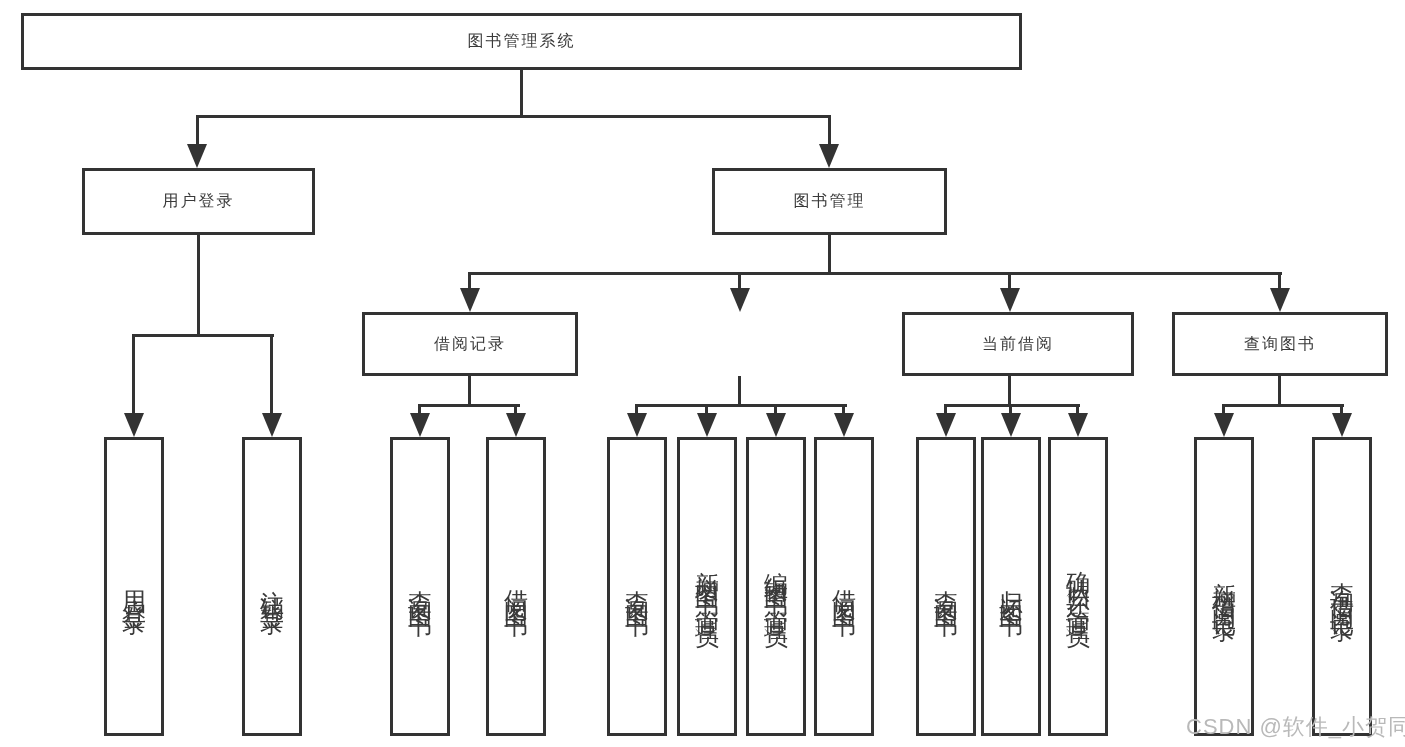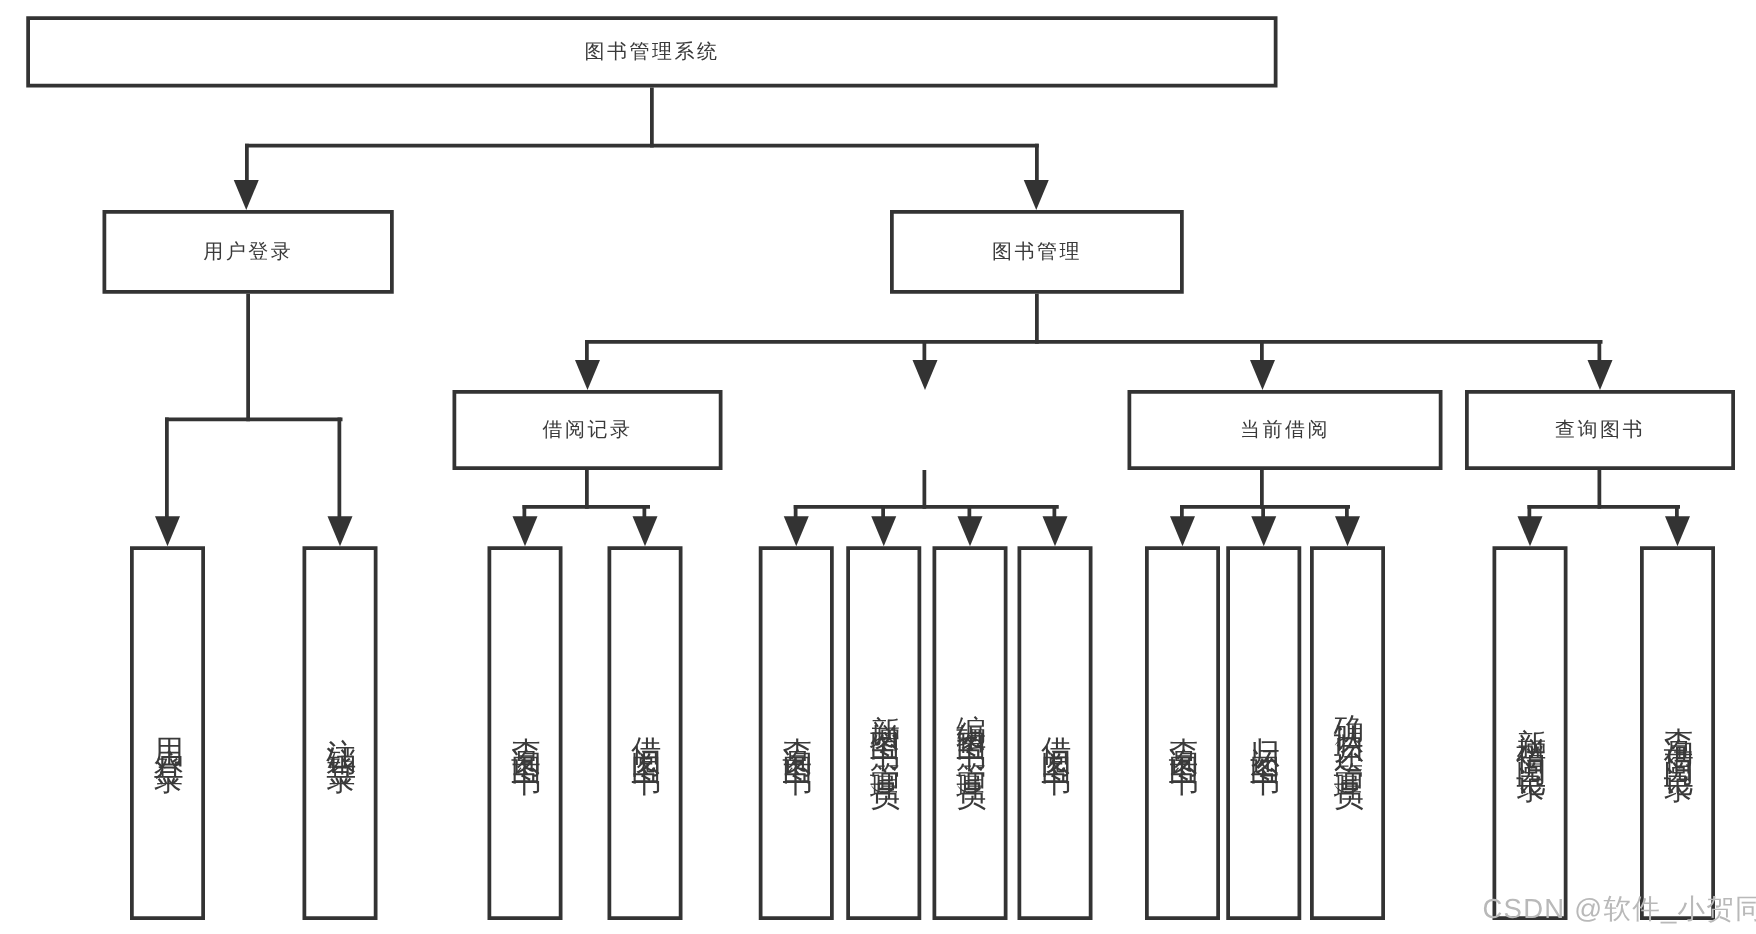--- a/index.html
+++ b/index.html
@@ -86,21 +86,21 @@
   <div class="vline" style="left:1008px;top:272px;height:22px"></div>
   <div class="vline" style="left:1278px;top:272px;height:22px"></div>
   <div class="arrow" style="left:460px;top:288px"></div>
   <div class="arrow" style="left:730px;top:288px"></div>
   <div class="arrow" style="left:1000px;top:288px"></div>
   <div class="arrow" style="left:1270px;top:288px"></div>
 
   <div class="box hbox" style="left:362px;top:312px;width:216px;height:64px">
     <span>借阅记录</span>
   </div>
-  <div class="box hbox" style="left:902px;top:312px;width:252px;height:64px">
+  <div class="box hbox" style="left:902px;top:312px;width:232px;height:64px">
     <span>当前借阅</span>
   </div>
   <div class="box hbox" style="left:1172px;top:312px;width:216px;height:64px">
     <span>查询图书</span>
   </div>
 
   <div class="vline" style="left:468px;top:376px;height:31px"></div>
   <div class="hline" style="left:418px;top:404px;width:102px"></div>
   <div class="vline" style="left:418px;top:404px;height:14px"></div>
   <div class="vline" style="left:514px;top:404px;height:14px"></div>

